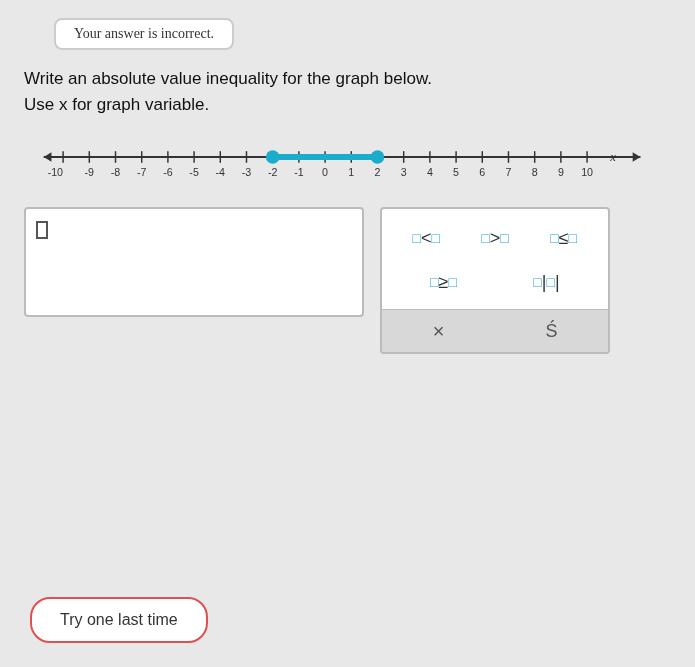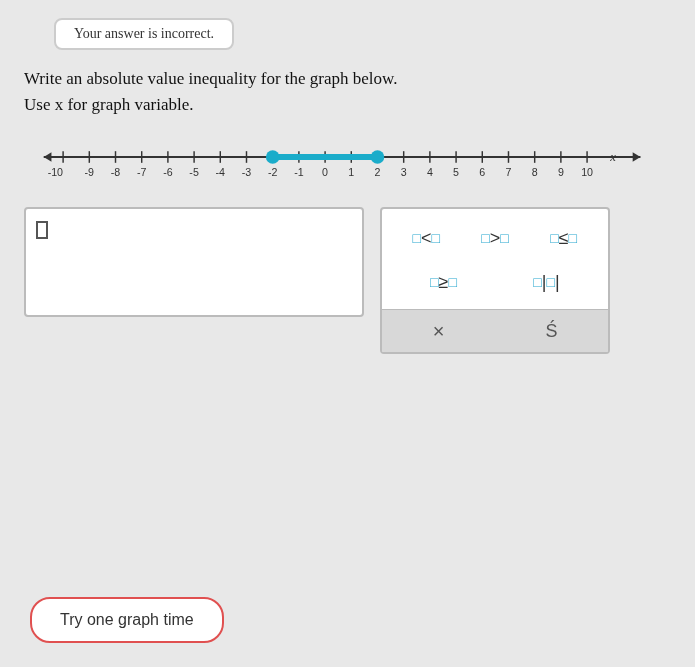--- a/index.html
+++ b/index.html
@@ -32,21 +32,21 @@
       margin-bottom: 16px;
       margin-left: 30px;
     }
 
     
     .question-text {
       font-size: 17px;
       color: #111;
       line-height: 1.5;
       margin-bottom: 10px;
-      font-family: Liberation Serif, serif;
+      font-family: Liberation Sans, sans-serif;
     }
 
     
     .number-line-container {
       margin: 8px 0 20px 0;
       padding-left: 10px;
       position: relative;
       height: 60px;
     }
 
@@ -270,16 +270,16 @@
       <div class="action-row">
         <button class="action-btn">×</button>
         <button class="action-btn" style="font-size:18px;">Ś</button>
       </div>
     </div>
 
   </div>
 
   
   <button class="try-again-btn">
-    <span>Try one graph time</span>
+    <span>Try one last time</span>
   </button>
 
 </div>
 
 </body></html>

